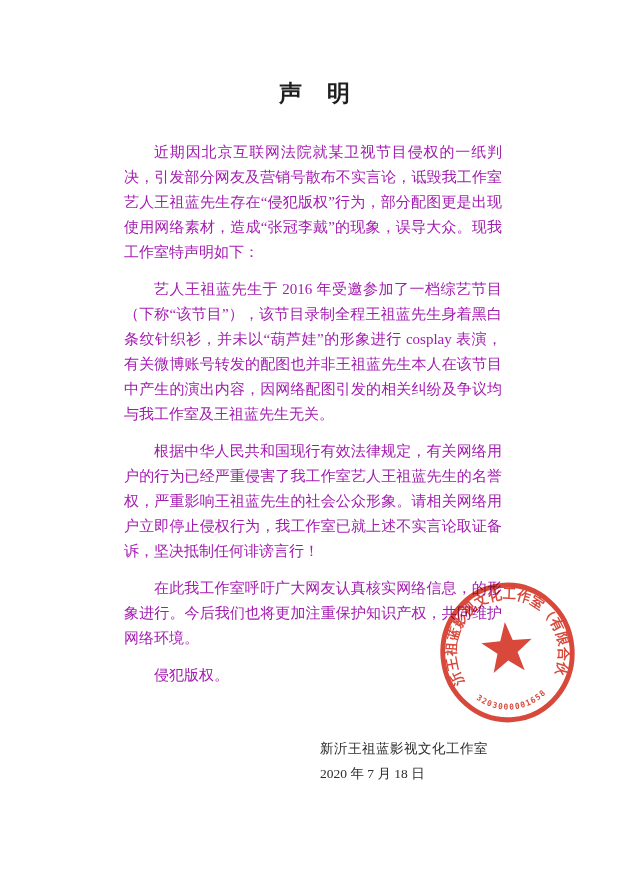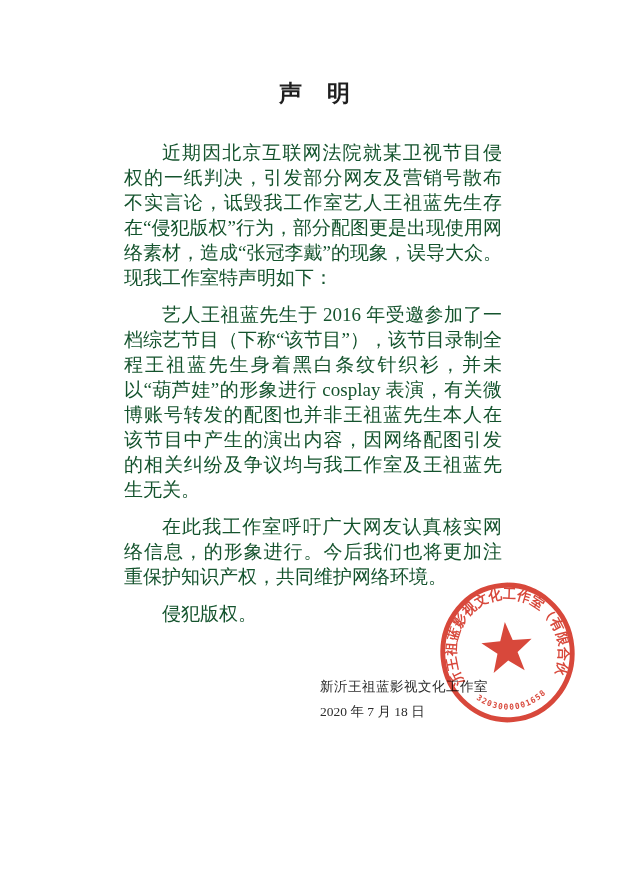--- a/index.html
+++ b/index.html
@@ -24,25 +24,25 @@
     font-family: "Liberation Sans", "DejaVu Sans", sans-serif;
     letter-spacing: 1px;
   }
 
   .doc-body {
     margin: 31px 83px 0 79px;
     color: #2d2d2d;
   }
 
   .para {
-    font-size: 19px;
+    font-size: 15px;
     line-height: 25px;
     text-align: justify;
     text-indent: 2em;
-    color: #14532d;
+    color: #a21caf;
   }
   .para + .para { margin-top: 12px; }
 
   .sign-area {
     margin-top: 48px;
     text-align: right;
     padding-right: 14px;
     position: relative;
     z-index: 2;
   }
@@ -92,20 +92,21 @@
 </head>
 <body>
 
 <div class="page">
 
   <h1 class="doc-title">声　明</h1>
 
   <div class="doc-body">
     <p class="para">近期因北京互联网法院就某卫视节目侵权的一纸判决，引发部分网友及营销号散布不实言论，诋毁我工作室艺人王祖蓝先生存在“侵犯版权”行为，部分配图更是出现使用网络素材，造成“张冠李戴”的现象，误导大众。现我工作室特声明如下：</p>
     <p class="para">艺人王祖蓝先生于 2016 年受邀参加了一档综艺节目（下称“该节目”），该节目录制全程王祖蓝先生身着黑白条纹针织衫，并未以“葫芦娃”的形象进行 cosplay 表演，有关微博账号转发的配图也并非王祖蓝先生本人在该节目中产生的演出内容，因网络配图引发的相关纠纷及争议均与我工作室及王祖蓝先生无关。</p>
+    <p class="para">根据中华人民共和国现行有效法律规定，有关网络用户的行为已经严重侵害了我工作室艺人王祖蓝先生的名誉权，严重影响王祖蓝先生的社会公众形象。请相关网络用户立即停止侵权行为，我工作室已就上述不实言论取证备诉，坚决抵制任何诽谤言行！</p>
     <p class="para">在此我工作室呼吁广大网友认真核实网络信息，的形象进行。今后我们也将更加注重保护知识产权，共同维护网络环境。</p>
     <p class="para">侵犯版权。</p>
 
     <div class="sign-area">
       <div class="sign-inner">
         <div class="sig-name">新沂王祖蓝影视文化工作室</div>
         <div class="sig-date">2020 年 7 月 18 日</div>
       </div>
     </div>
   </div>

